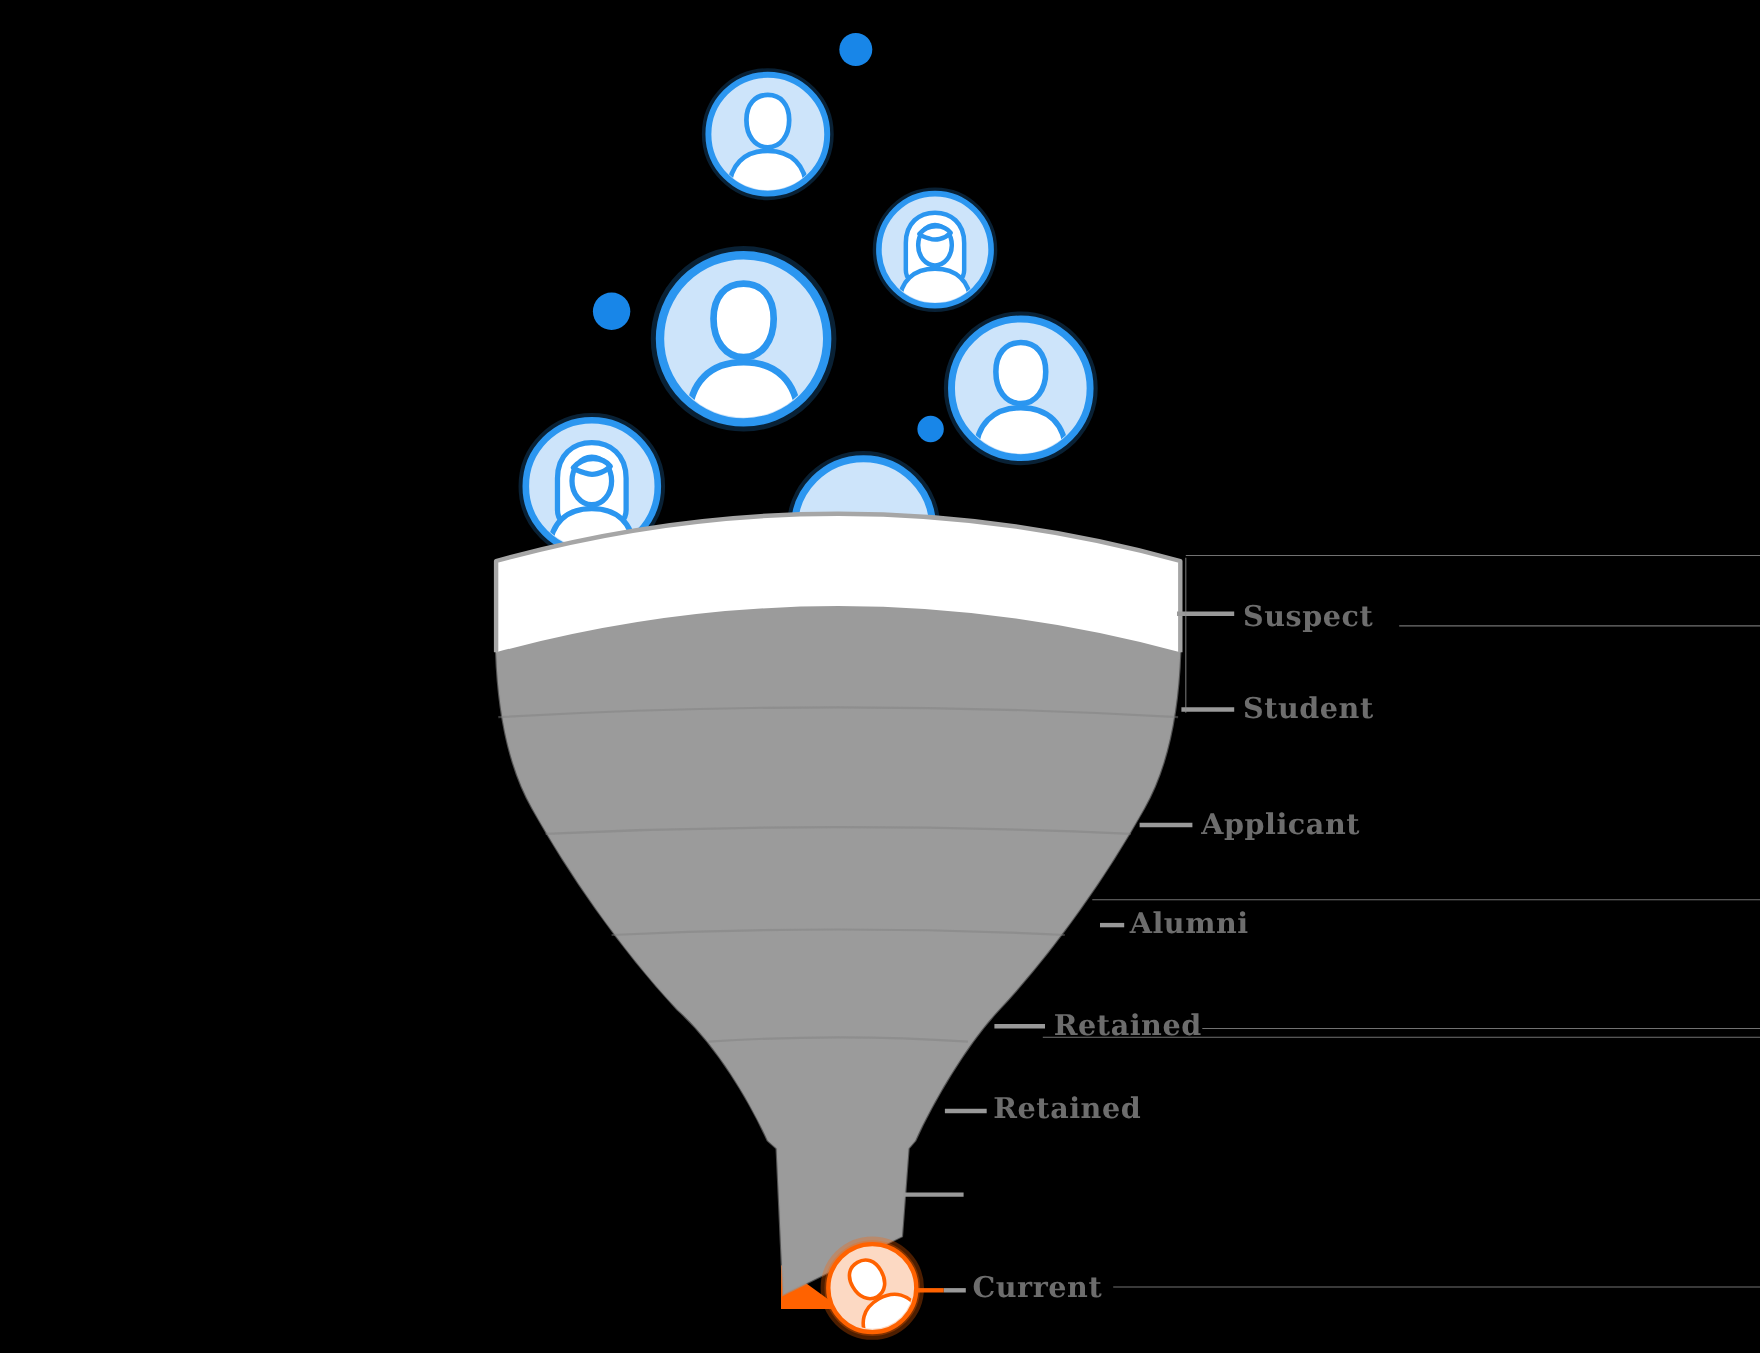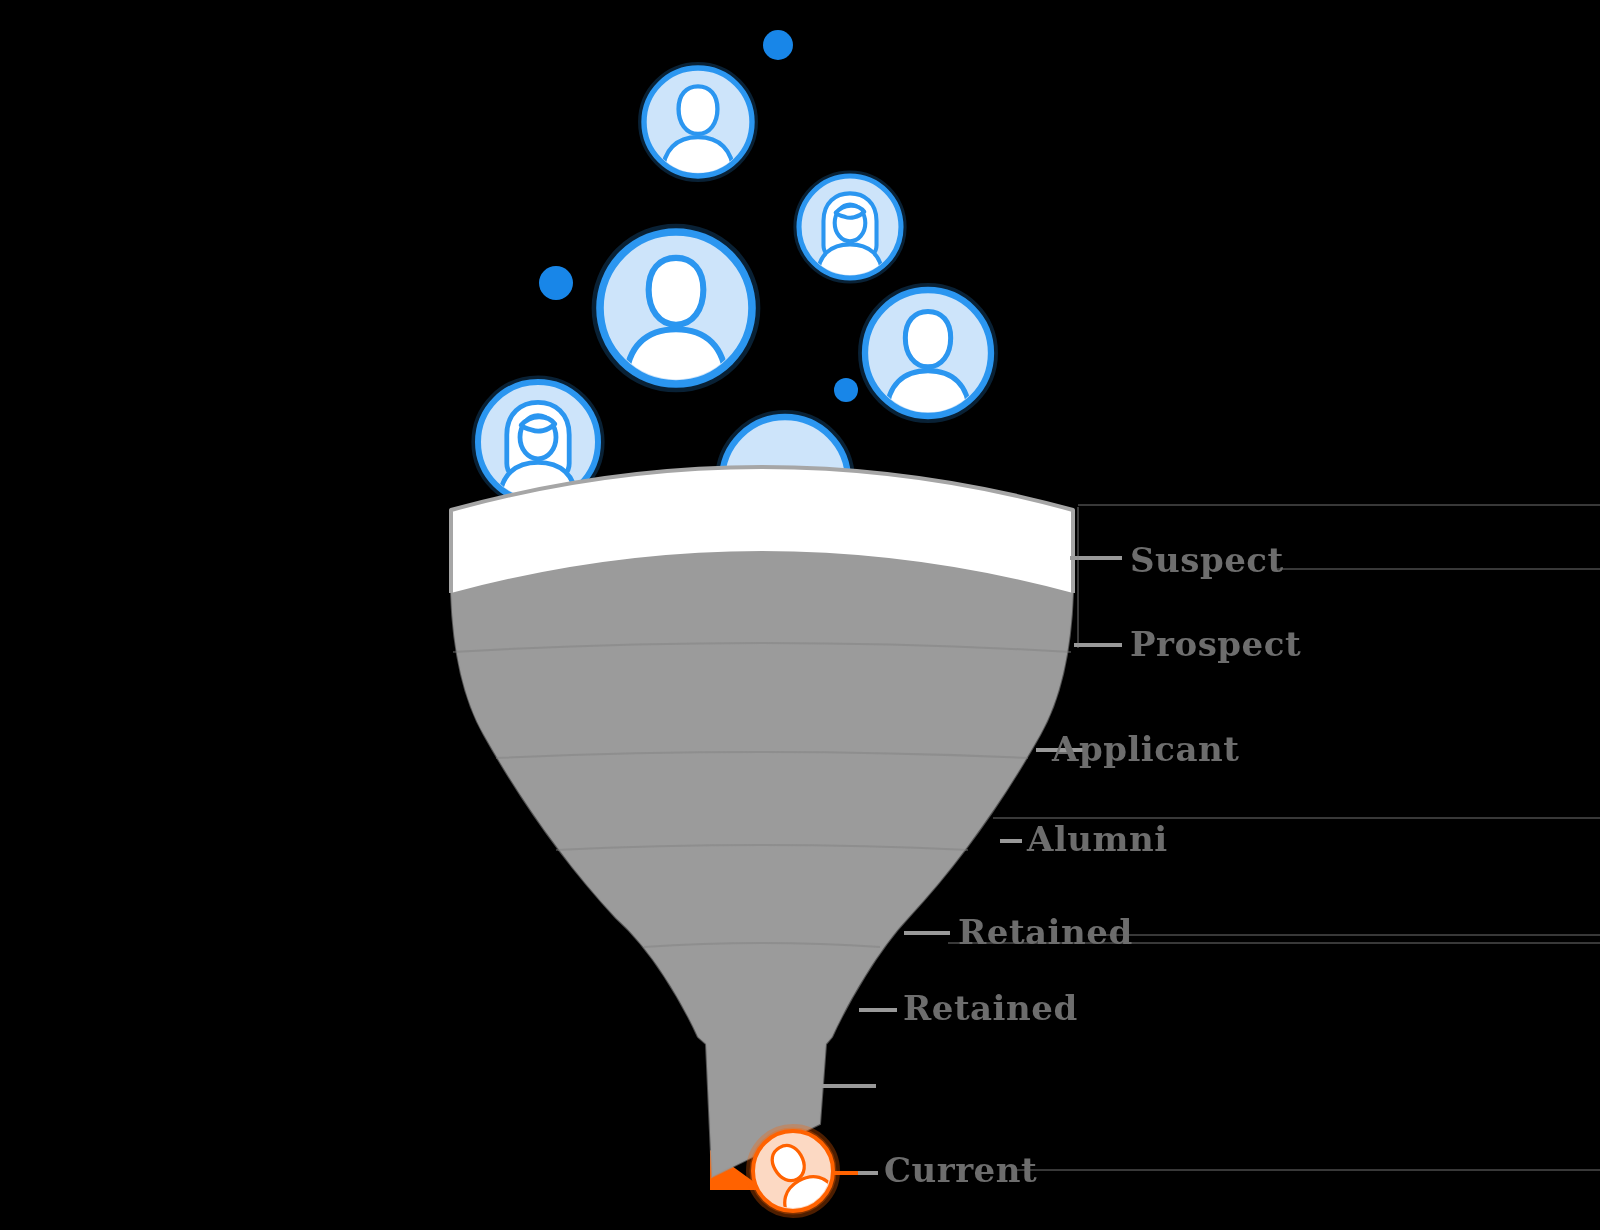--- a/index.html
+++ b/index.html
@@ -16,21 +16,21 @@
   .rim{fill:none;stroke:var(--funnel_outline);stroke-width:4;stroke-linejoin:round;}
   .divider{fill:none;stroke:var(--divider);stroke-width:2;opacity:.45;}
   .leader{stroke:var(--leader_gray);stroke-width:4;}
   .leader-orange{stroke:var(--orange);stroke-width:4;}
   .hairline{stroke:var(--hairline);stroke-width:1;opacity:.8;}
   .o-glow{fill:none;stroke:var(--orange);opacity:.3;}
   .o-ring{fill:var(--orange_avatar_fill);stroke:var(--orange);stroke-width:4;}
   .o-person{fill:var(--person_white);stroke:var(--orange);stroke-width:4;stroke-linejoin:round;}
   .o-tip{fill:var(--orange);}
   .stage-label{position:absolute;transform:translateY(-52%);color:var(--label_text);
-               font-weight:bold;font-size:34px;line-height:1.05;letter-spacing:.5px;white-space:nowrap;}
+               font-weight:bold;font-size:26px;line-height:1.05;letter-spacing:.5px;white-space:nowrap;}
 </style>
 </head>
 <body>
 
 <div id="stage">
 
   <svg width="1600" height="1230" viewBox="0 0 1600 1230">
     <defs>
       <clipPath id="cp">
           <circle r="47"></circle>
@@ -131,19 +131,19 @@
       <line class="hairline" x1="1078" y1="507" x2="1078" y2="648"></line>
       <line class="hairline" x1="1272" y1="569" x2="1600" y2="569"></line>
       <line class="hairline" x1="993" y1="818" x2="1600" y2="818"></line>
       <line class="hairline" x1="1093" y1="935" x2="1600" y2="935"></line>
       <line class="hairline" x1="948" y1="943" x2="1600" y2="943"></line>
       <line class="hairline" x1="1012" y1="1170" x2="1600" y2="1170"></line>
     </g>
   </svg>
 
   <div class="stage-label" style="left:1130px;top:562px">Suspect</div>
-  <div class="stage-label" style="left:1130px;top:646px">Prospect</div>
-  <div class="stage-label" style="left:1052px;top:751px">Applicant</div>
+  <div class="stage-label" style="left:1130px;top:646px">Student</div>
+  <div class="stage-label" style="left:1092px;top:751px">Applicant</div>
   <div class="stage-label" style="left:1027px;top:841px">Alumni</div>
   <div class="stage-label" style="left:958px;top:934px">Retained</div>
   <div class="stage-label" style="left:903px;top:1010px">Retained</div>
   <div class="stage-label" style="left:884px;top:1172px">Current</div>
 </div>
 
 </body></html>

